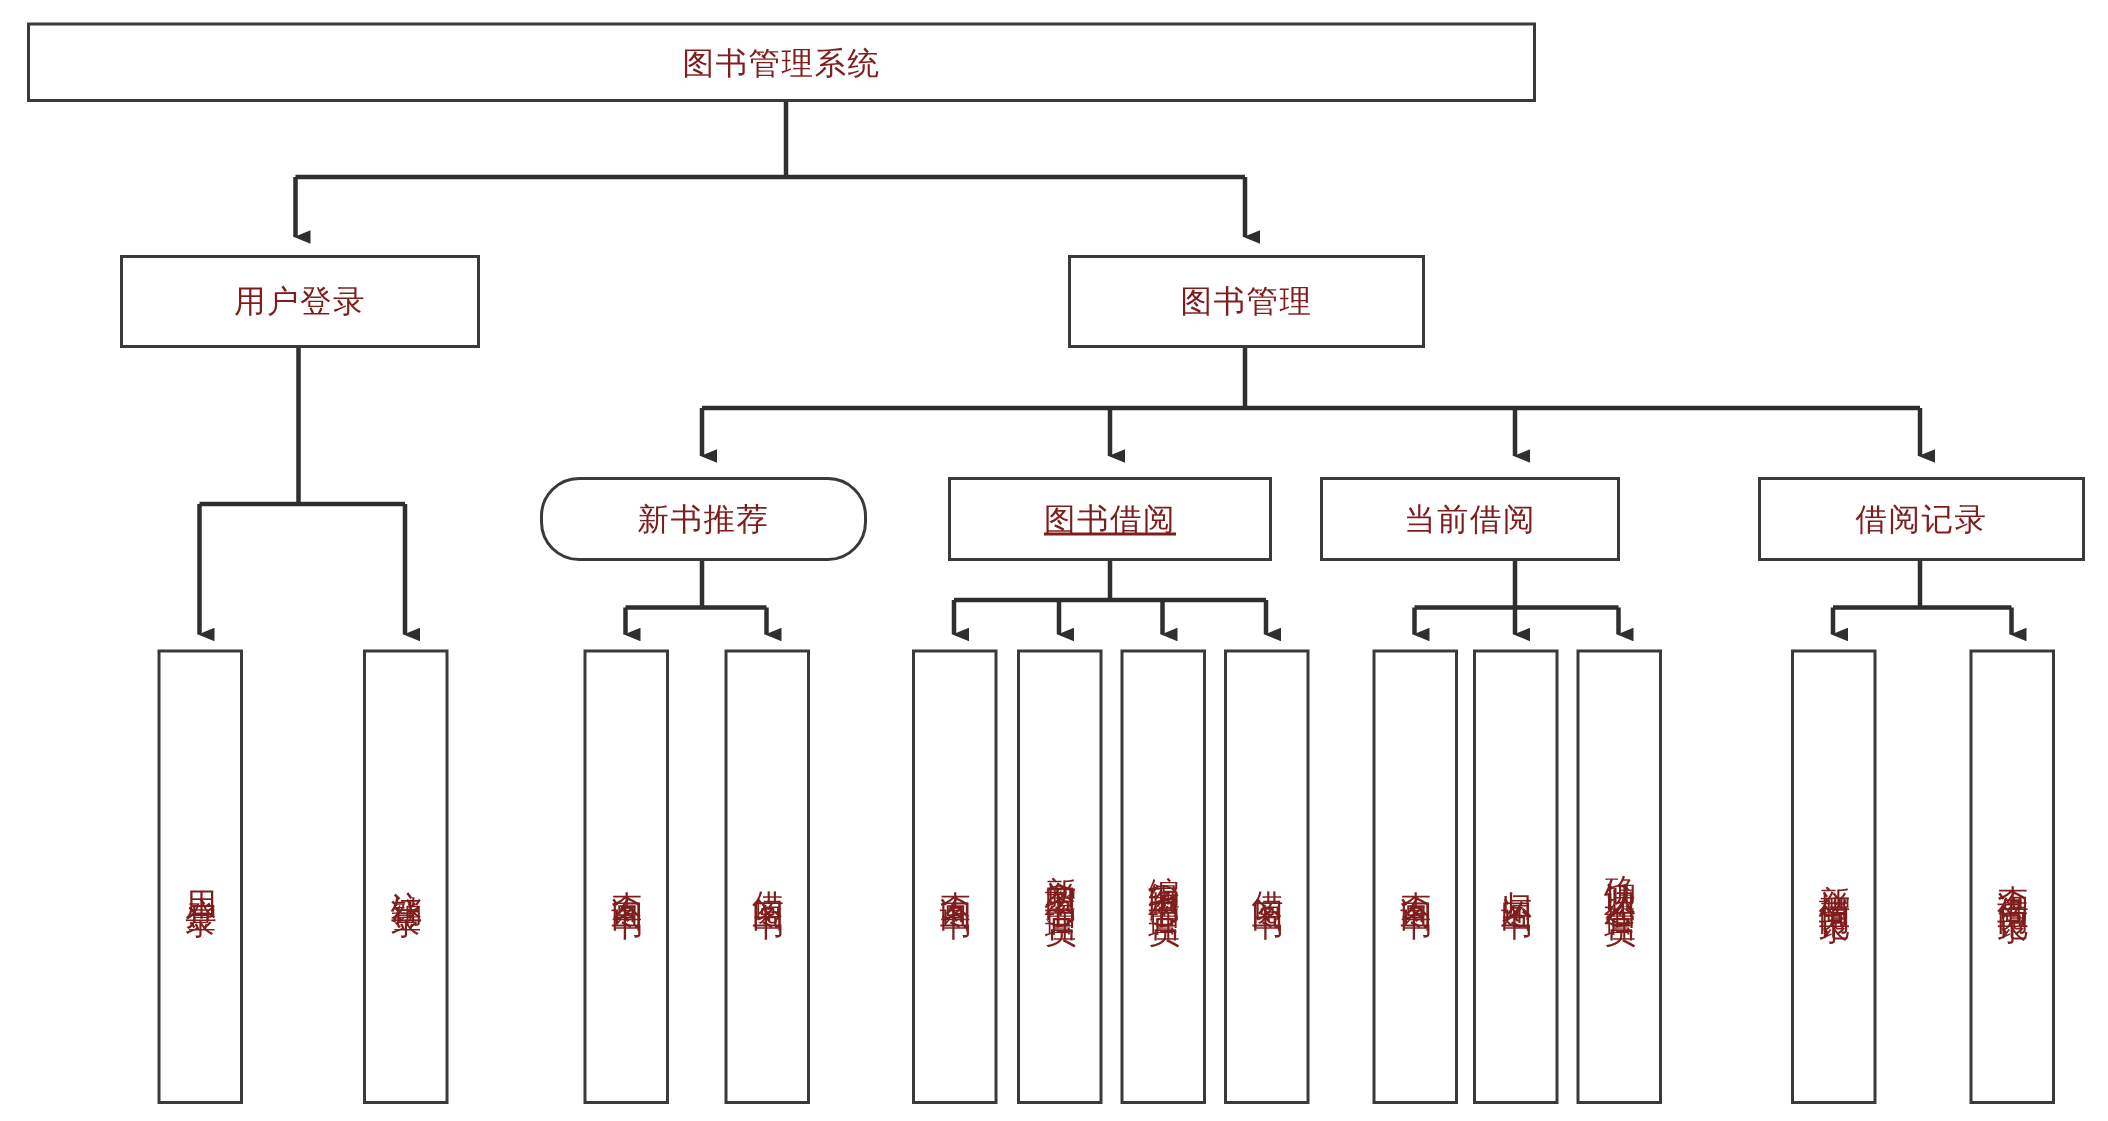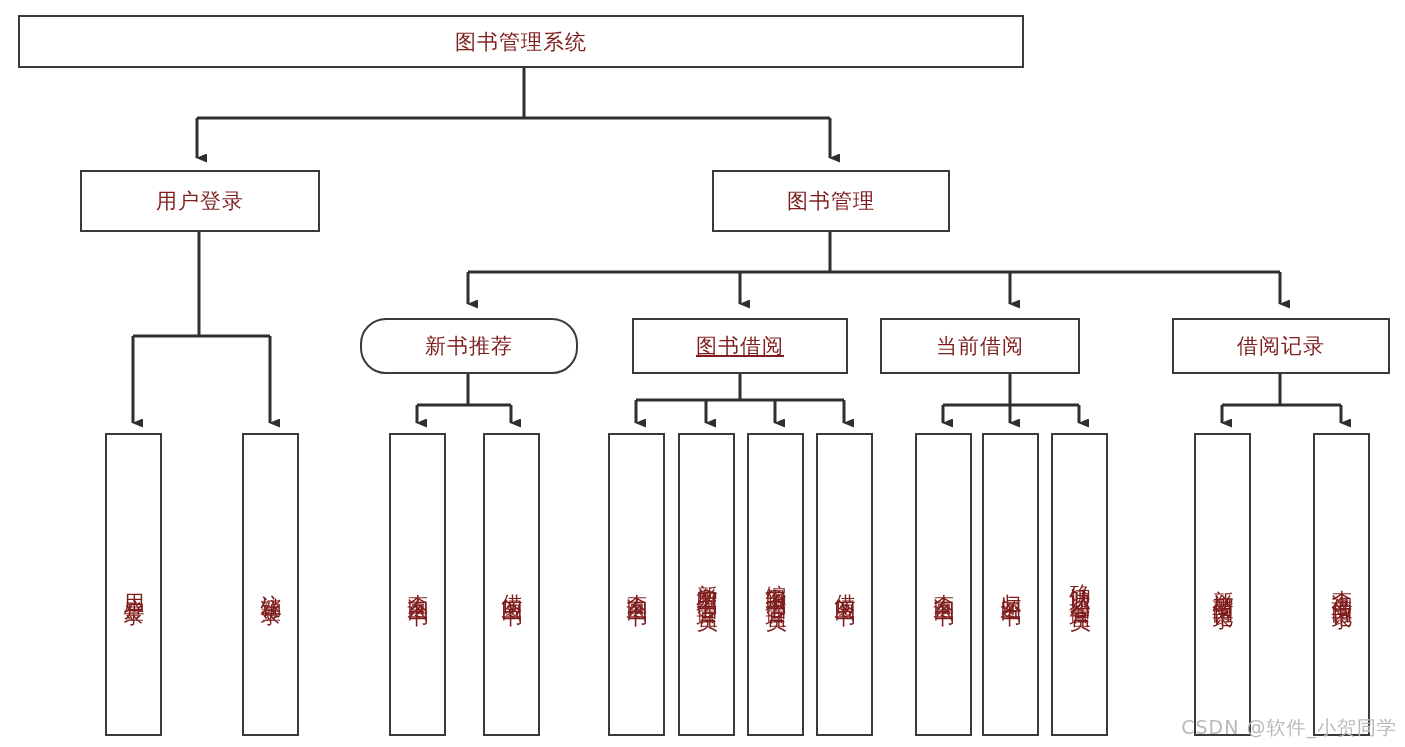--- a/index.html
+++ b/index.html
@@ -180,15 +180,14 @@
     <span class="vtext">确认归还（管理员）</span>
   </div>
 
   <div class="node vert" style="left:1194px; top:433px; width:57px; height:303px;">
     <span class="vtext">新增借阅记录</span>
   </div>
   <div class="node vert" style="left:1313px; top:433px; width:57px; height:303px;">
     <span class="vtext">查询借阅记录</span>
   </div>
 
-  <div class="watermark">CSDN @软件_小贺同学</div>
 
 </div>
 
 </body></html>

